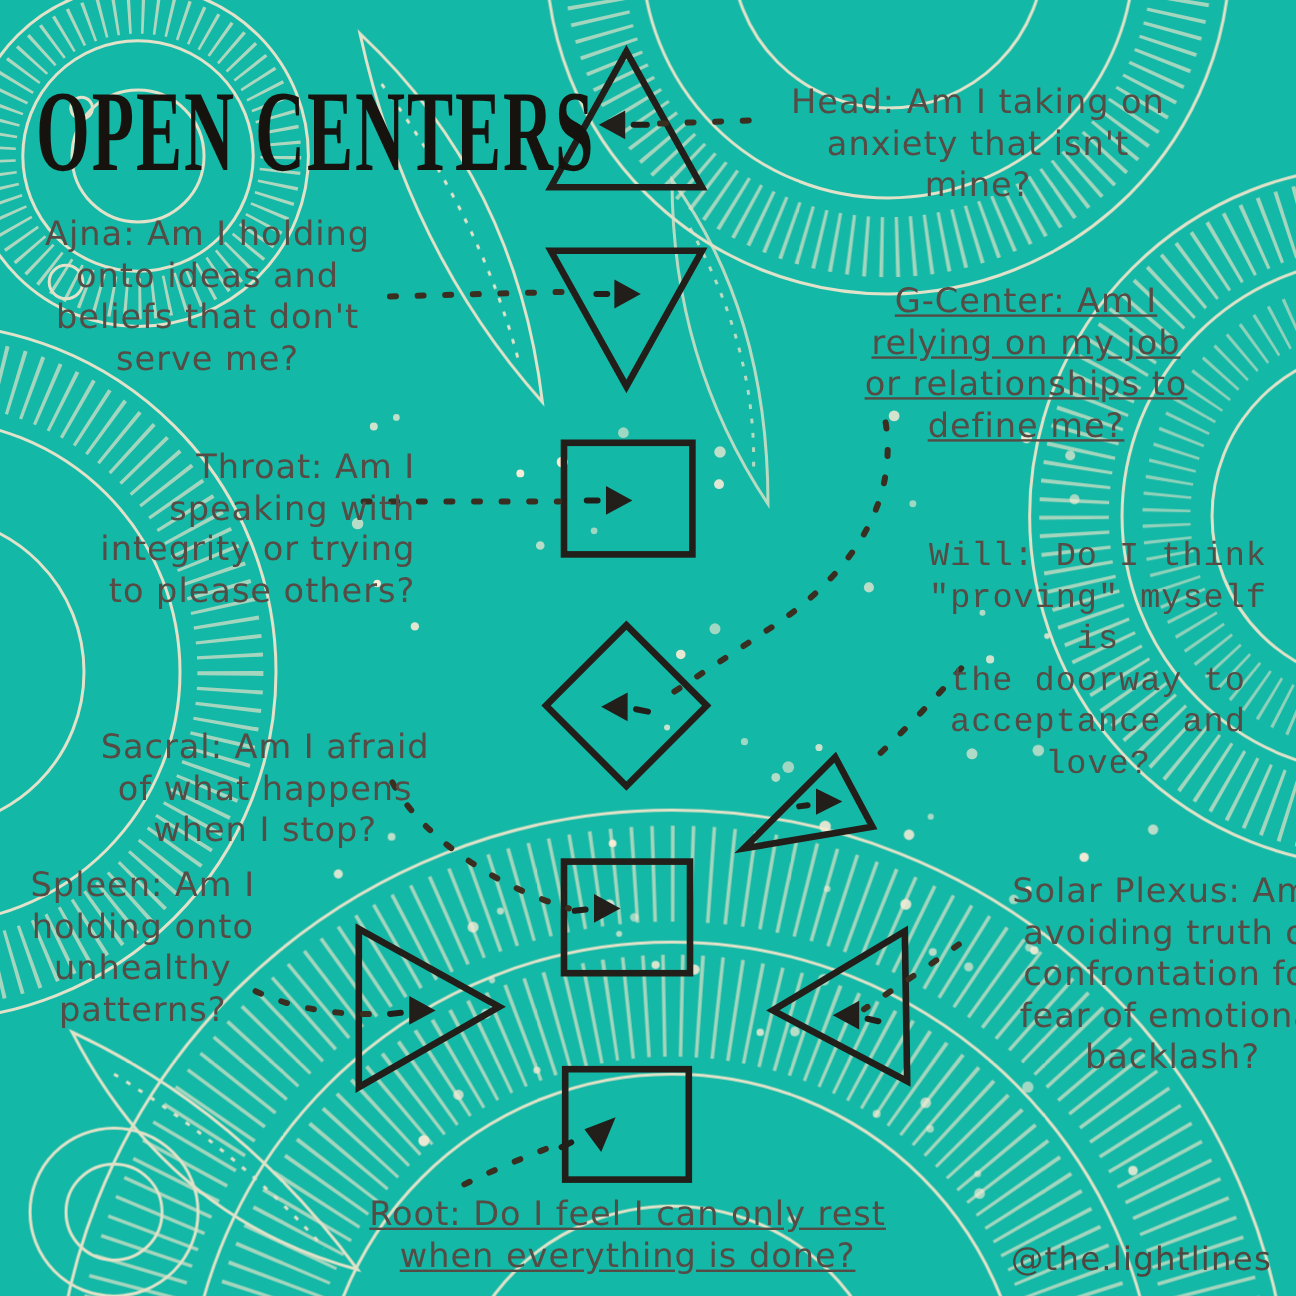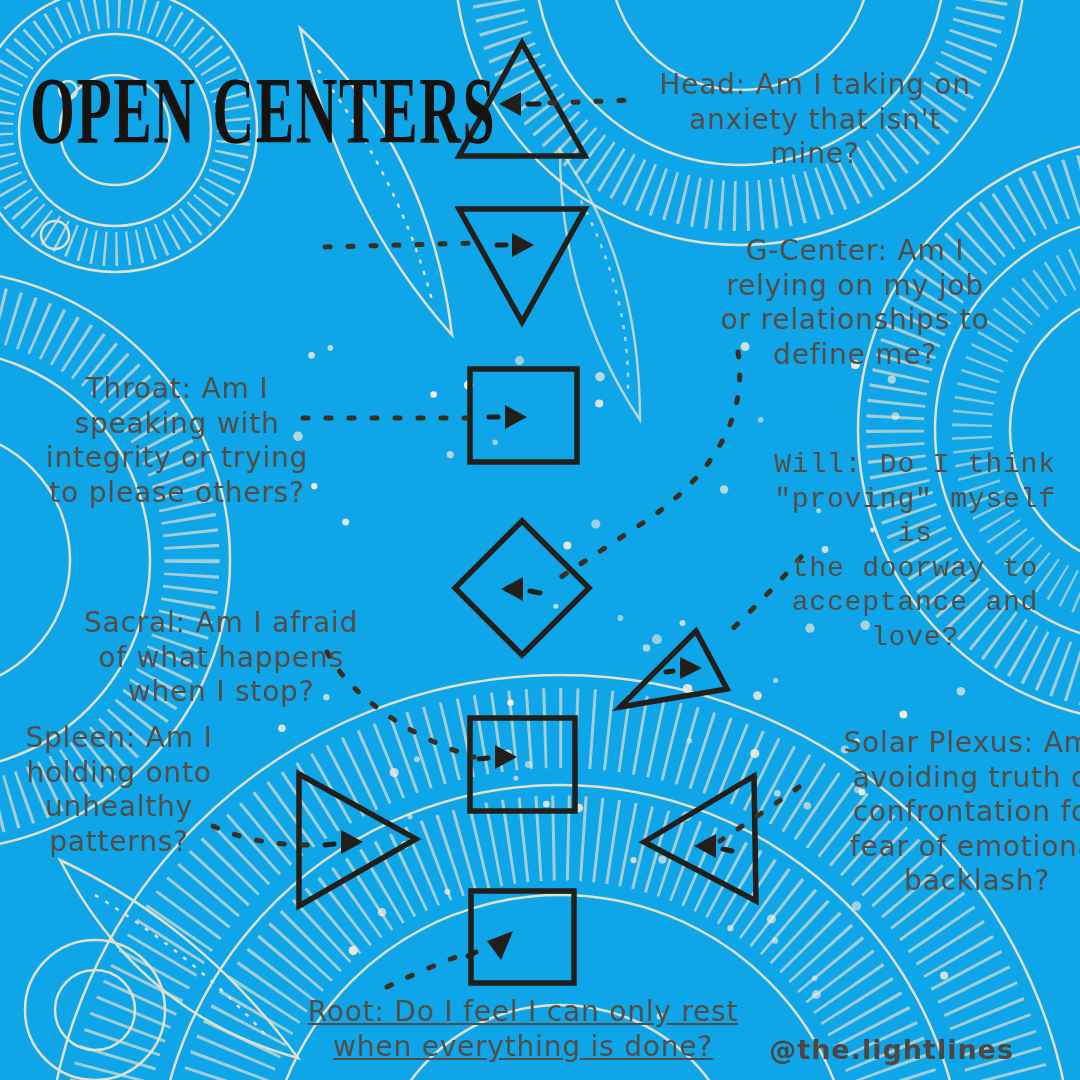--- a/index.html
+++ b/index.html
@@ -1,39 +1,39 @@
 <!DOCTYPE html>
 <html><head>
 <meta charset="utf-8">
 <style>
   html,body{margin:0;padding:0;background:#e8e8e8;}
   .canvas{
     position:relative;width:1080px;height:1080px;overflow:hidden;
-    background:#0ea5e9;
+    background:#14b8a6;
     font-family:"DejaVu Sans", sans-serif;
   }
   .layer{position:absolute;left:0;top:0;width:1080px;height:1080px;}
   .label{
     position:absolute;color:#544c45;font-size:28px;line-height:34.5px;
     letter-spacing:0.8px;text-align:center;white-space:pre-line;
   }
   .title{
     position:absolute;left:30px;top:56px;
     font-family:"Liberation Serif", serif;font-weight:bold;
     font-size:74px;letter-spacing:2px;color:#16130f;
     transform:scale(0.78,1.30);transform-origin:0 0;white-space:nowrap;
   }
   .credit{
-    position:absolute;left:754px;top:1034px;width:260px;text-align:right;
-    color:#4e463f;font-size:27px;letter-spacing:1px;font-weight:bold;
+    position:absolute;left:800px;top:1034px;width:260px;text-align:right;
+    color:#4e463f;font-size:27px;letter-spacing:1px;
   }
   #lbl-head   {left:650px;top:68px; width:330px;}
   #lbl-ajna   {left:28px; top:178px;width:290px;}
-  #lbl-throat {left:21px; top:372px;width:312px;}
-  #lbl-g-center{left:688px;top:234px;width:334px;}
+  #lbl-throat {left:34px; top:372px;width:312px;text-align:right;}
+  #lbl-g-center{left:688px;top:234px;width:334px;text-decoration:underline;}
   #lbl-will   {left:756px;top:448px;width:318px;font-family:Liberation Mono, monospace;}
   #lbl-sacral {left:68px; top:566px;width:306px;margin-top:40px;}
   #lbl-spleen {left:6px;  top:721px;width:226px;}
   #lbl-solar-plexus{left:832px;top:726px;width:290px;}
   #lbl-root   {left:290px;top:995px;width:466px;text-decoration:underline;}
   .shape{stroke:#221e1a;stroke-width:5.5;fill:none;stroke-linejoin:miter;}
   .arrow{fill:#221e1a;stroke:none;}
   .tail{stroke:#221e1a;stroke-width:5;stroke-linecap:round;}
   .connector{stroke:#3a2e20;stroke-width:5;fill:none;stroke-linecap:round;stroke-dasharray:5 18;}
   .pat{stroke:#f8e7cd;fill:none;}
@@ -224,20 +224,24 @@
       <polygon class="arrow" points="513,931 487,941 501,960"></polygon>
       <line class="tail" x1="468" y1="956" x2="476" y2="952"></line>
       <path class="connector" d="M 387 987 C 409 976 433 966 456 957"></path>
     </g>
   </svg>
 
   <div class="title">OPEN CENTERS</div>
 
   <div class="label" id="lbl-head">Head: Am I taking on
 anxiety that isn't mine?</div>
+  <div class="label" id="lbl-ajna">Ajna: Am I holding
+onto ideas and
+beliefs that don't
+serve me?</div>
   <div class="label" id="lbl-throat">Throat: Am I
 speaking with
 integrity or trying
 to please others?</div>
   <div class="label" id="lbl-g-center">G-Center: Am I
 relying on my job
 or relationships to
 define me?</div>
   <div class="label" id="lbl-will">Will: Do I think
 "proving" myself is

